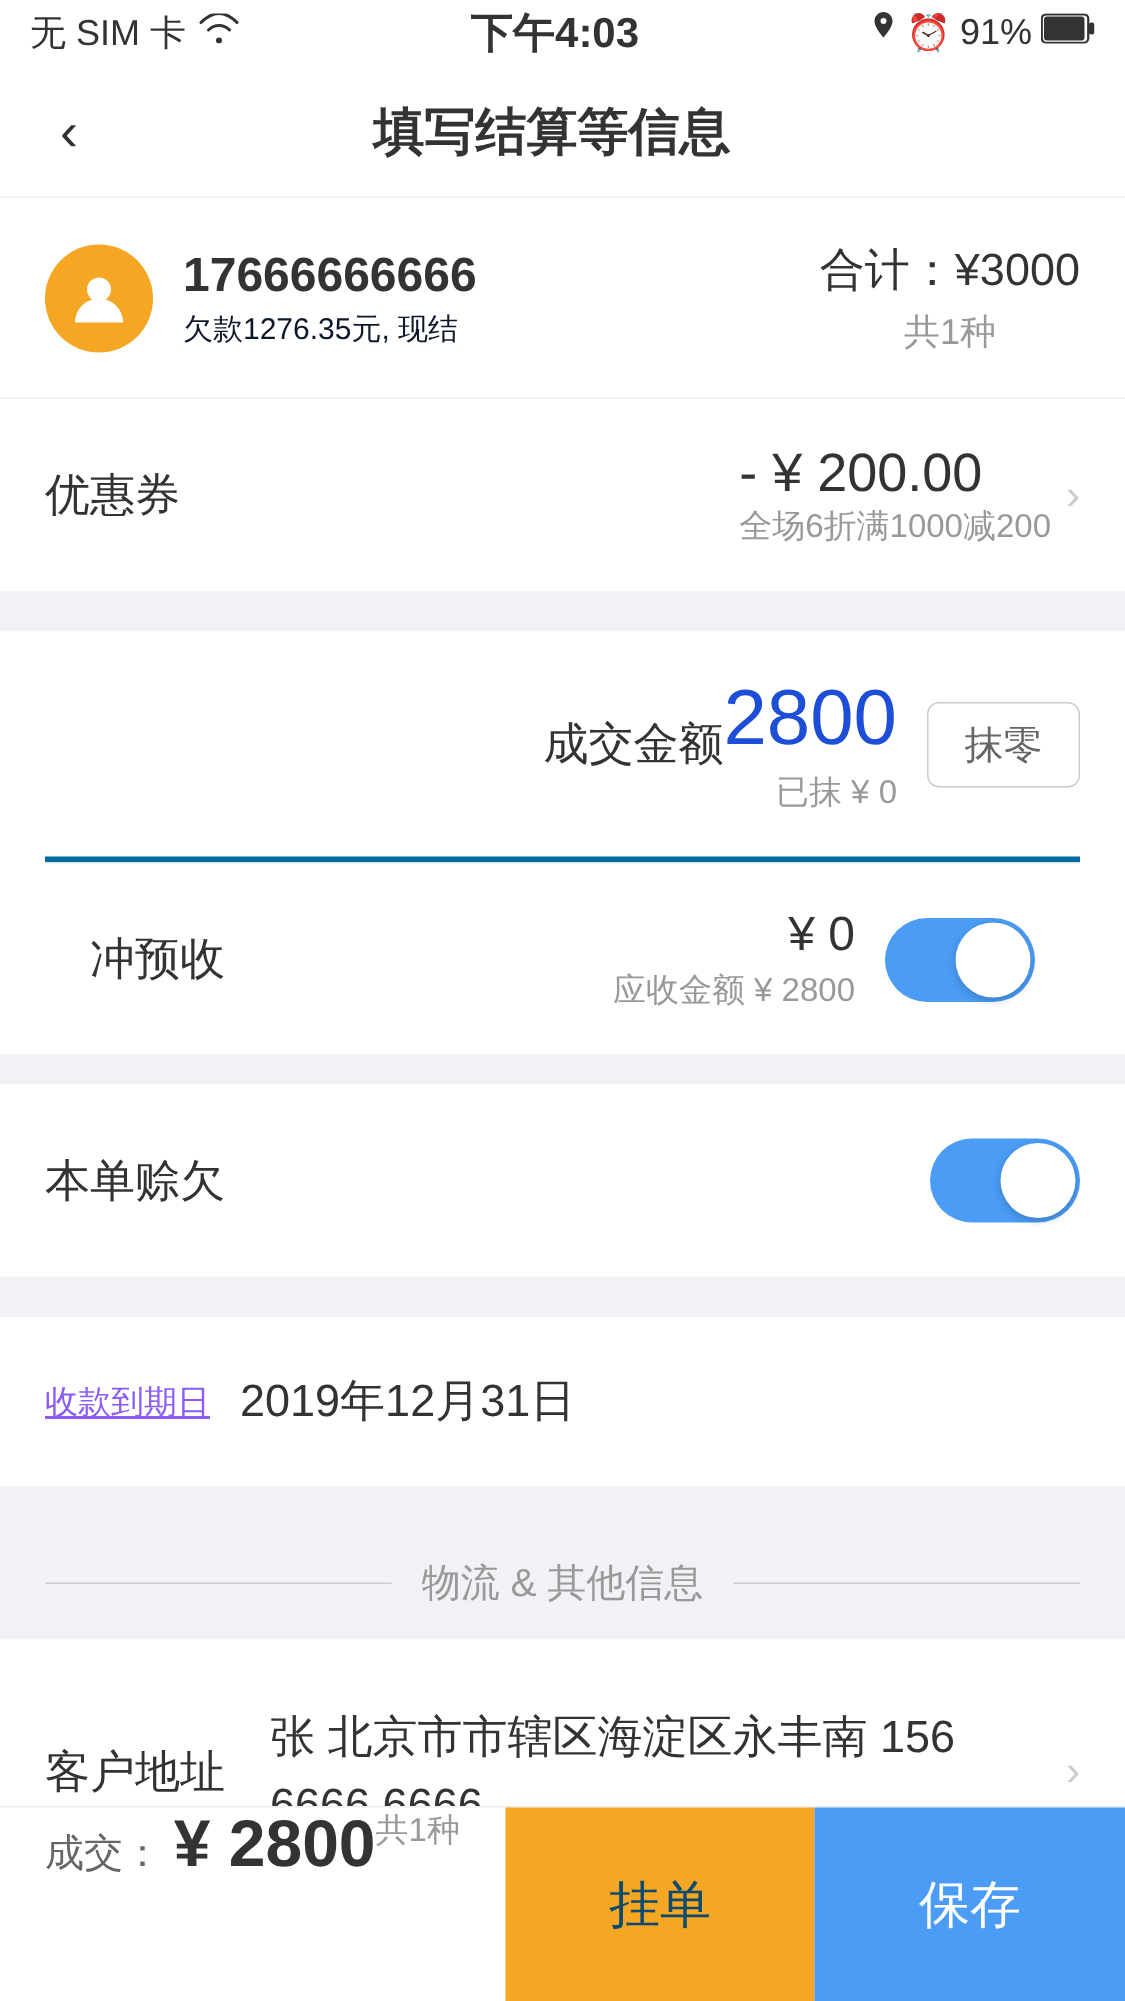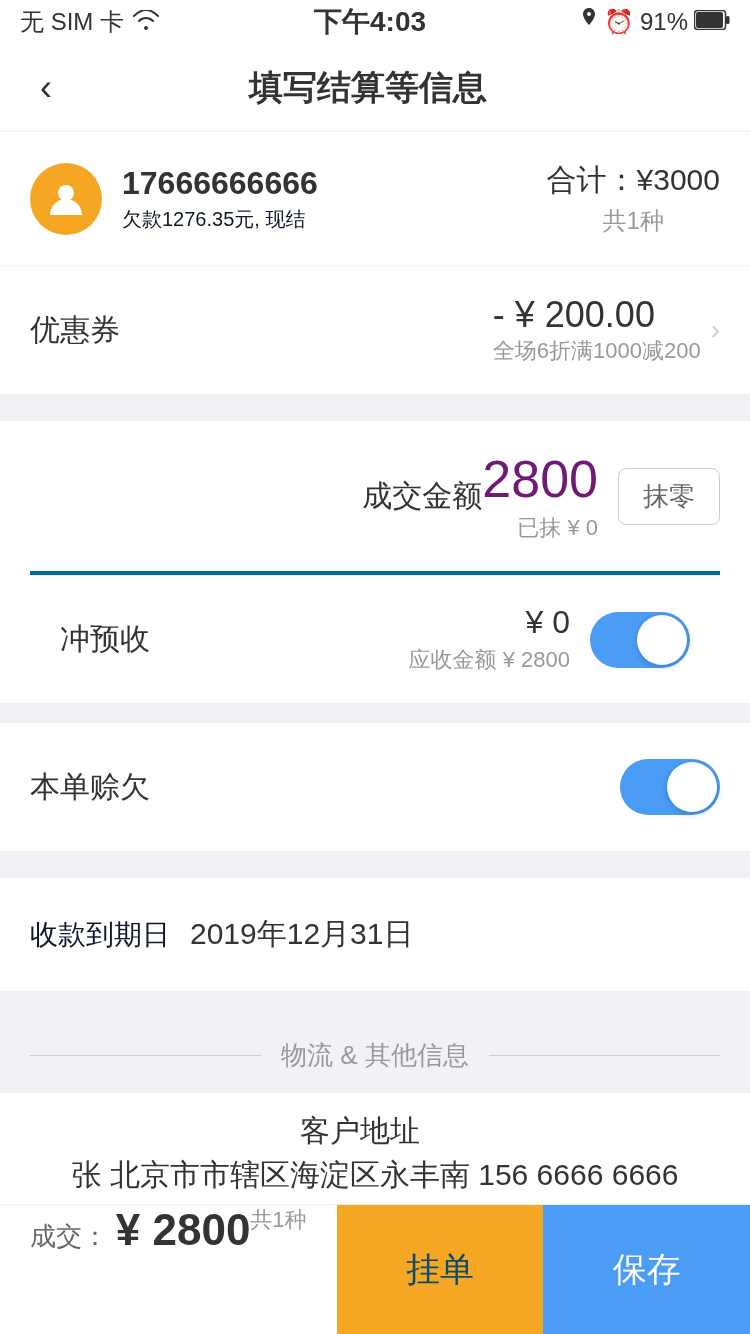--- a/index.html
+++ b/index.html
@@ -170,21 +170,21 @@
       font-size: 30px;
       color: #333;
     }
     .amount-value-group {
       display: flex;
       align-items: center;
       gap: 20px;
     }
     .amount-number {
       font-size: 52px;
-      color: #701a75;
+      color: #1d4ed8;
       font-weight: 500;
     }
     .amount-sub {
       font-size: 22px;
       color: #999;
       text-align: right;
       margin-top: 4px;
     }
     .round-zero-btn {
       border: 1.5px solid #ccc;
@@ -263,22 +263,23 @@
 
     
     .due-date-section {
       background: #fff;
       padding: 36px 30px;
       display: flex;
       align-items: center;
       gap: 20px;
     }
     .due-date-label {
-      font-size: 28px;
-      color: #0f172a;
+      font-size: 22px;
+      color: #8b5cf6;
+      text-decoration: underline;
     }
     .due-date-value {
       font-size: 30px;
       color: #333;
     }
 
     
     .divider-section {
       background: #f0f2f5;
       display: flex;
@@ -295,23 +296,22 @@
       font-size: 26px;
       color: #999;
       white-space: nowrap;
     }
 
     
     .address-row {
       display: flex;
       align-items: center;
       justify-content: space-between;
-      padding: 18px 30px;
-      background: #fff;
-      flex-direction: column;
+      padding: 43px 30px;
+      background: #fff;
     }
     .address-label {
       font-size: 30px;
       color: #333;
       flex-shrink: 0;
       margin-right: 30px;
     }
     .address-value {
       font-size: 30px;
       color: #333;

